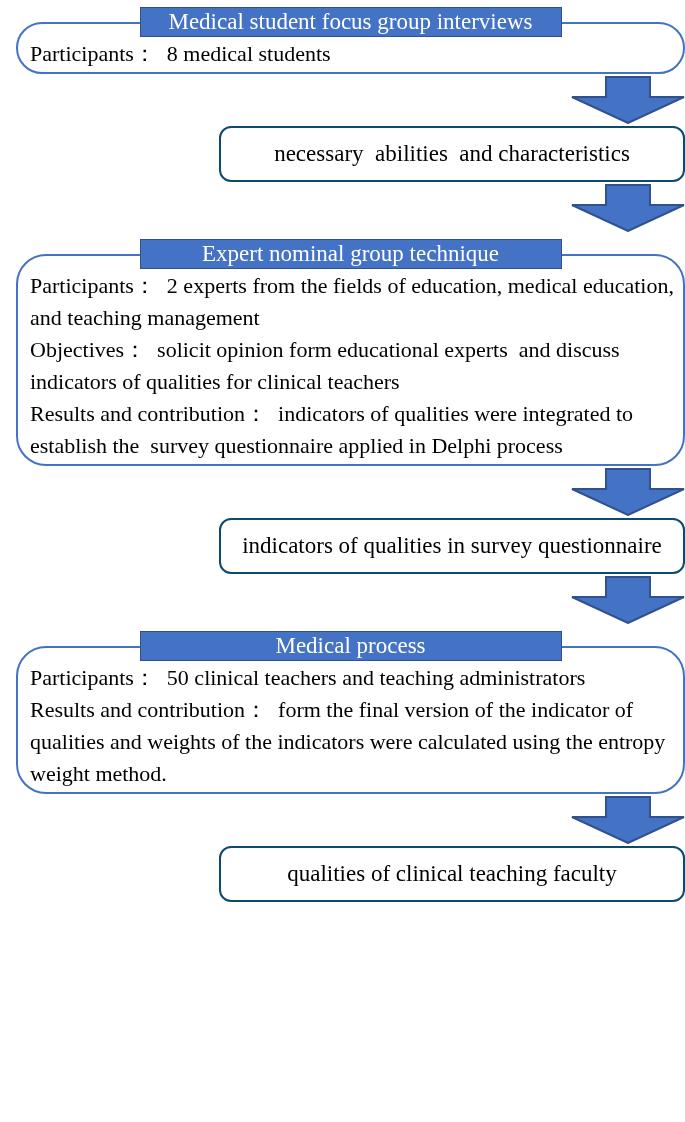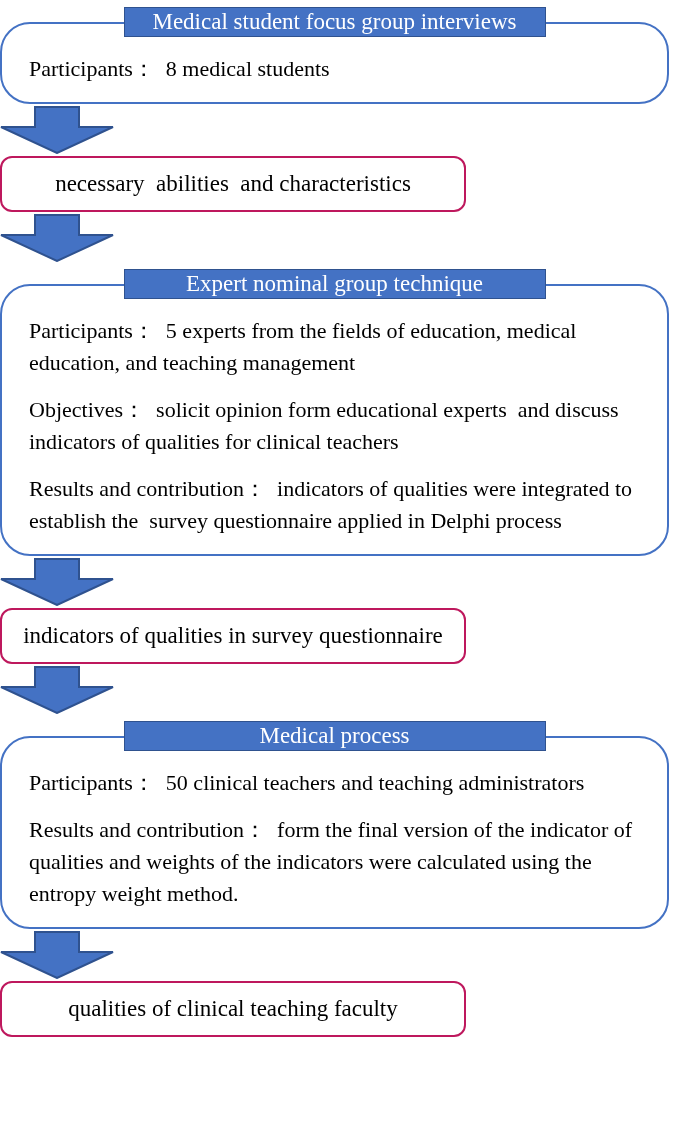--- a/index.html
+++ b/index.html
@@ -5,21 +5,21 @@
   html, body { margin: 0; padding: 0; background: #ffffff; }
   .page {
     position: relative;
     width: 685px;
     height: 1122px;
     background: #ffffff;
     box-sizing: border-box;
     padding-top: 22px;
     display: flex;
     flex-direction: column;
-    align-items: flex-start;
+    align-items: flex-end;
     overflow: hidden;
     font-family: "Liberation Serif", "DejaVu Serif", serif;
     color: #000;
   }
   .stage {
     position: relative;
     width: 669px;
     box-sizing: border-box;
     border: 2px solid #4472C4;
     border-radius: 30px;
@@ -39,40 +39,40 @@
     box-sizing: border-box;
     color: #ffffff;
     font-size: 23px;
     display: flex;
     align-items: center;
     justify-content: center;
     z-index: 2;
     white-space: nowrap;
   }
   .stage-line {
-    margin: 15px;
+    margin: 0;
     font-size: 22px;
     line-height: 32px;
     white-space: pre-wrap;
   }
   .arrow {
     display: block;
     margin: 2px 0;
     flex: 0 0 auto;
   }
   .arrow polygon {
     stroke: #2F528F;
     stroke-width: 2;
     stroke-linejoin: miter;
   }
   .connector {
     width: 466px;
     height: 56px;
     box-sizing: border-box;
-    border: 2px solid #be185d;
+    border: 2px solid #0c4a6e;
     border-radius: 12px;
     background: #ffffff;
     display: flex;
     align-items: center;
     justify-content: center;
     font-size: 23px;
     text-align: center;
     white-space: pre-wrap;
   }
 </style>
@@ -97,21 +97,21 @@
   </div>
 
   <svg class="arrow" width="114" height="48" viewBox="0 0 114 48">
     <polygon points="35,1 79,1 79,21 113,21 57,47 1,21 35,21" fill="#4472C4"></polygon>
   </svg>
 
   <section class="stage stage-gap">
     <div class="stage-header">
       <span>Expert nominal group technique</span>
     </div>
-    <p class="stage-line">Participants：  5 experts from the fields of education, medical education, and teaching management</p>
+    <p class="stage-line">Participants：  2 experts from the fields of education, medical education, and teaching management</p>
     <p class="stage-line">Objectives：  solicit opinion form educational experts  and discuss indicators of qualities for clinical teachers</p>
     <p class="stage-line">Results and contribution：  indicators of qualities were integrated to establish the  survey questionnaire applied in Delphi process</p>
   </section>
 
   <svg class="arrow" width="114" height="48" viewBox="0 0 114 48">
     <polygon points="35,1 79,1 79,21 113,21 57,47 1,21 35,21" fill="#4472C4"></polygon>
   </svg>
 
   <div class="connector">
     <span>indicators of qualities in survey questionnaire</span>

